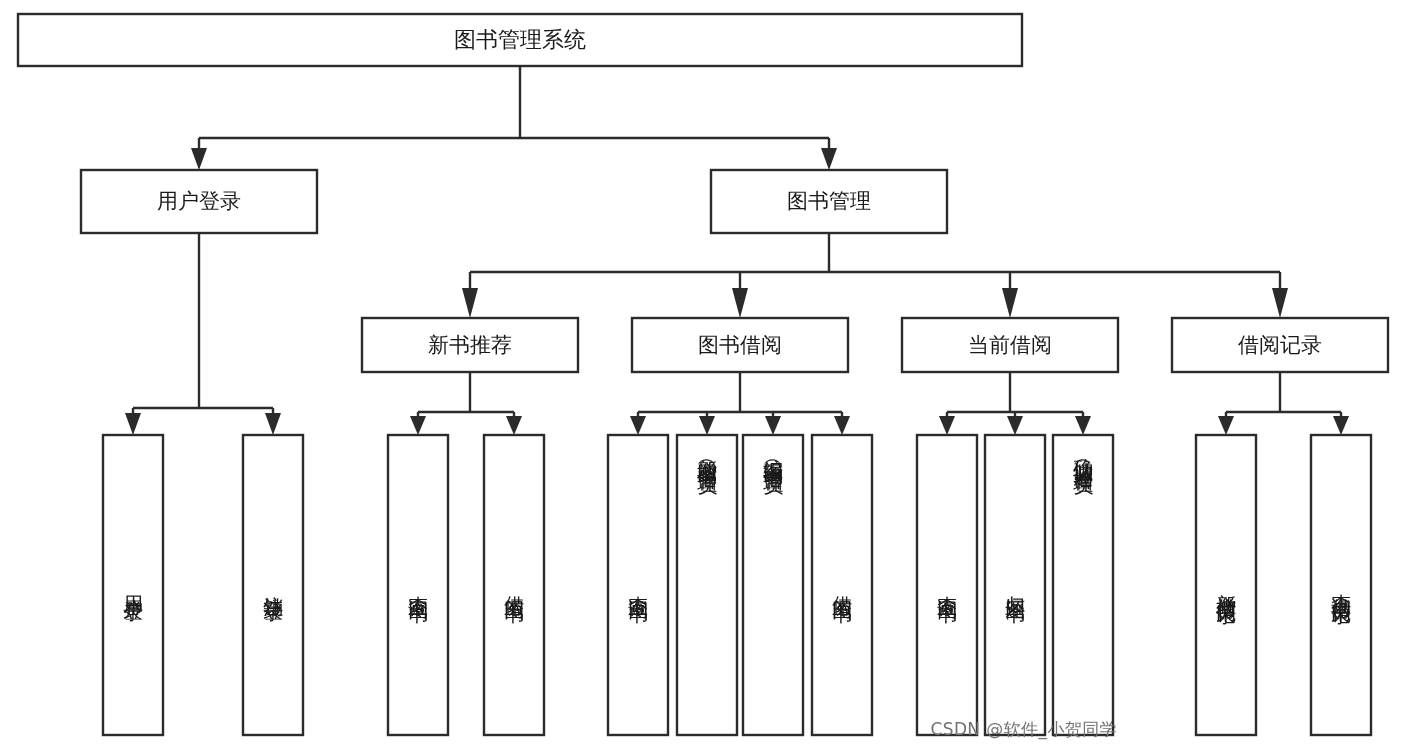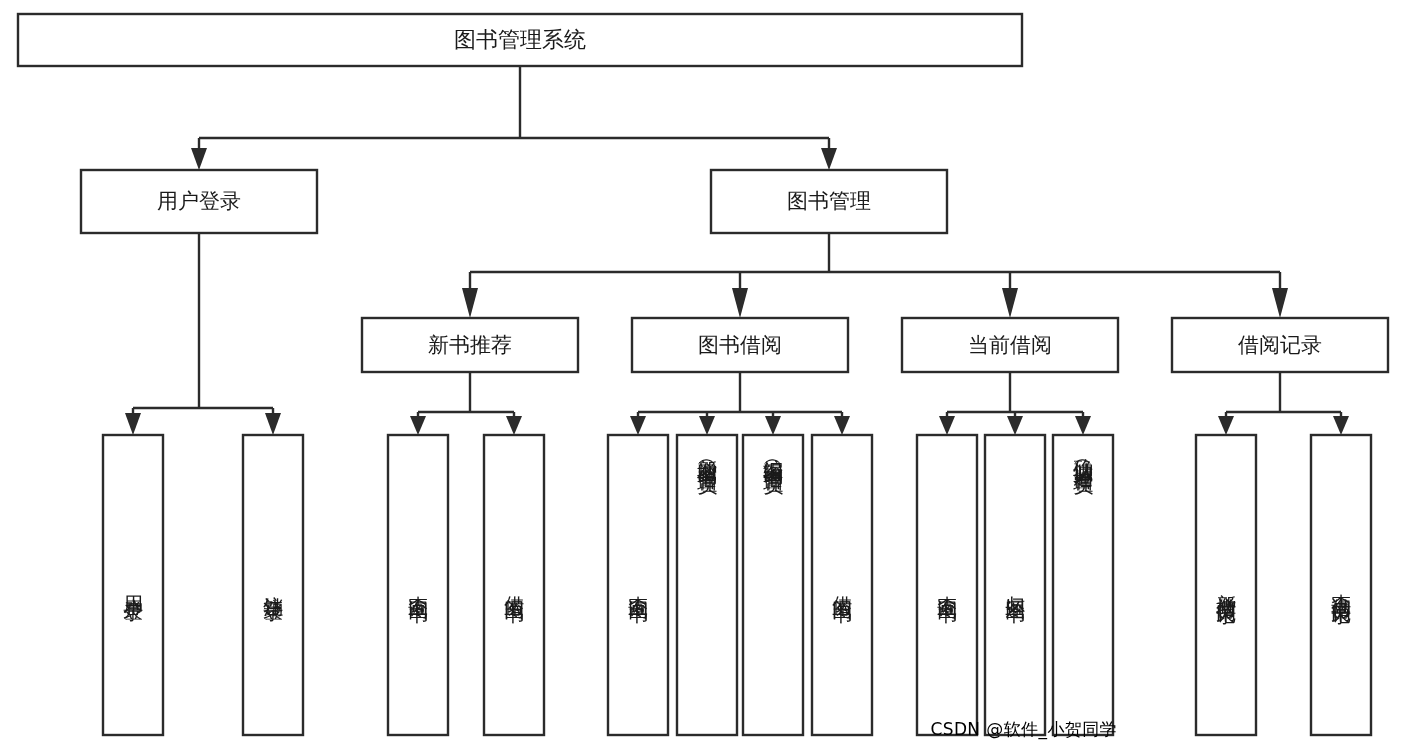--- a/index.html
+++ b/index.html
@@ -74,21 +74,21 @@
     color: #1a1a1a;
     white-space: nowrap;
     text-align: center;
   }
   .watermark {
     position: absolute;
     right: 6px;
     bottom: 6px;
     font-family: "DejaVu Sans", "Liberation Sans", sans-serif;
     font-size: 17px;
-    color: #000000;
+    color: #737373;
     letter-spacing: 0.4px;
     white-space: nowrap;
     user-select: none;
   }
 </style>
 </head>
 <body>
 
 <div id="diagram-root">
 

